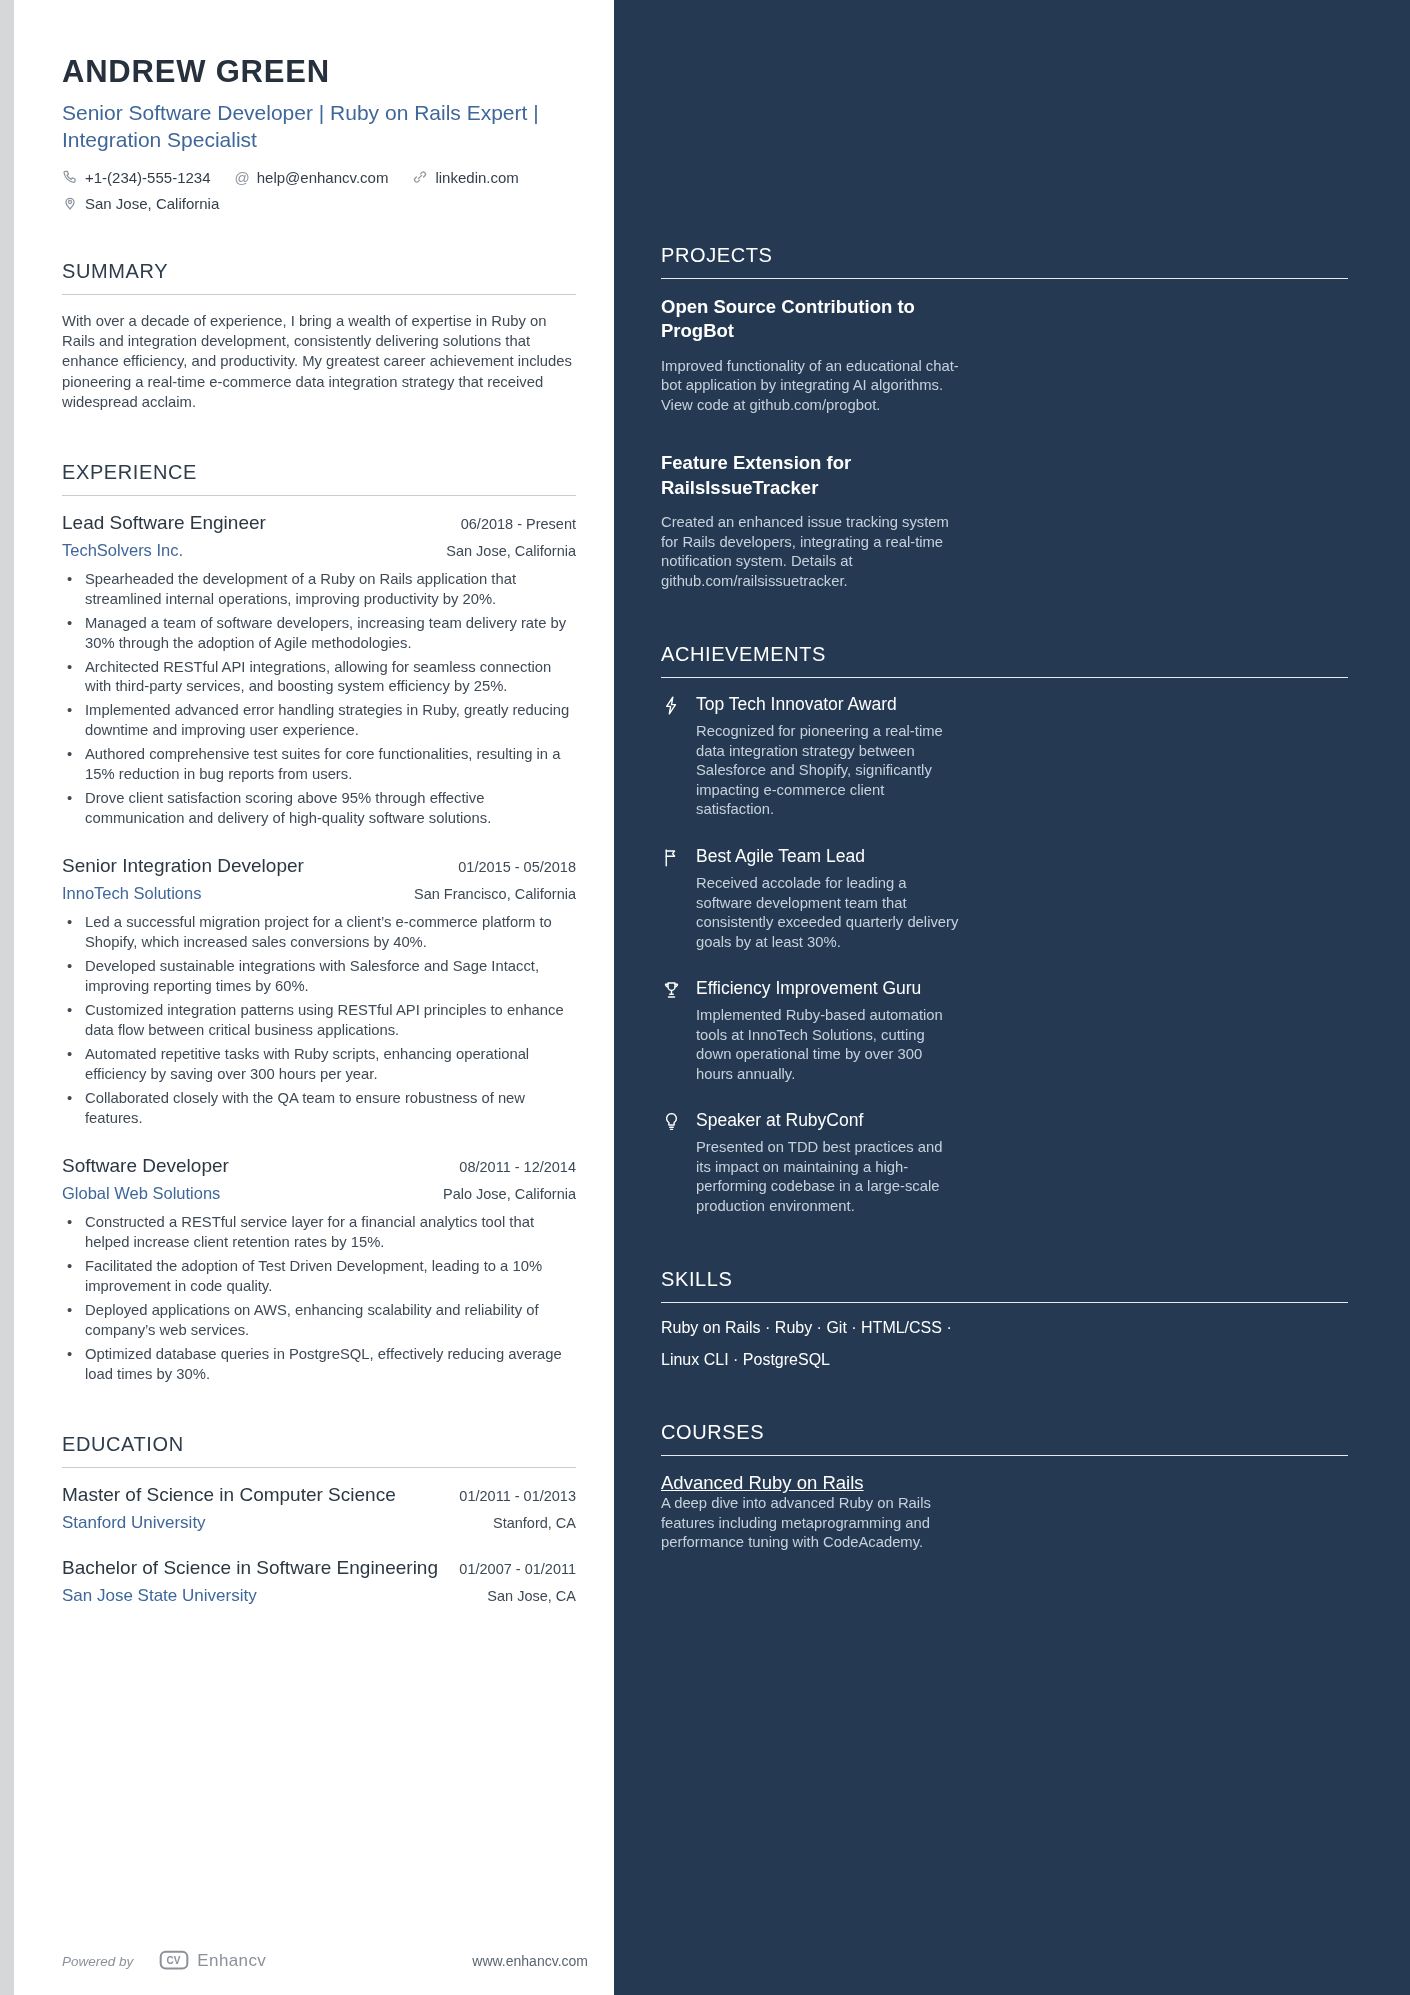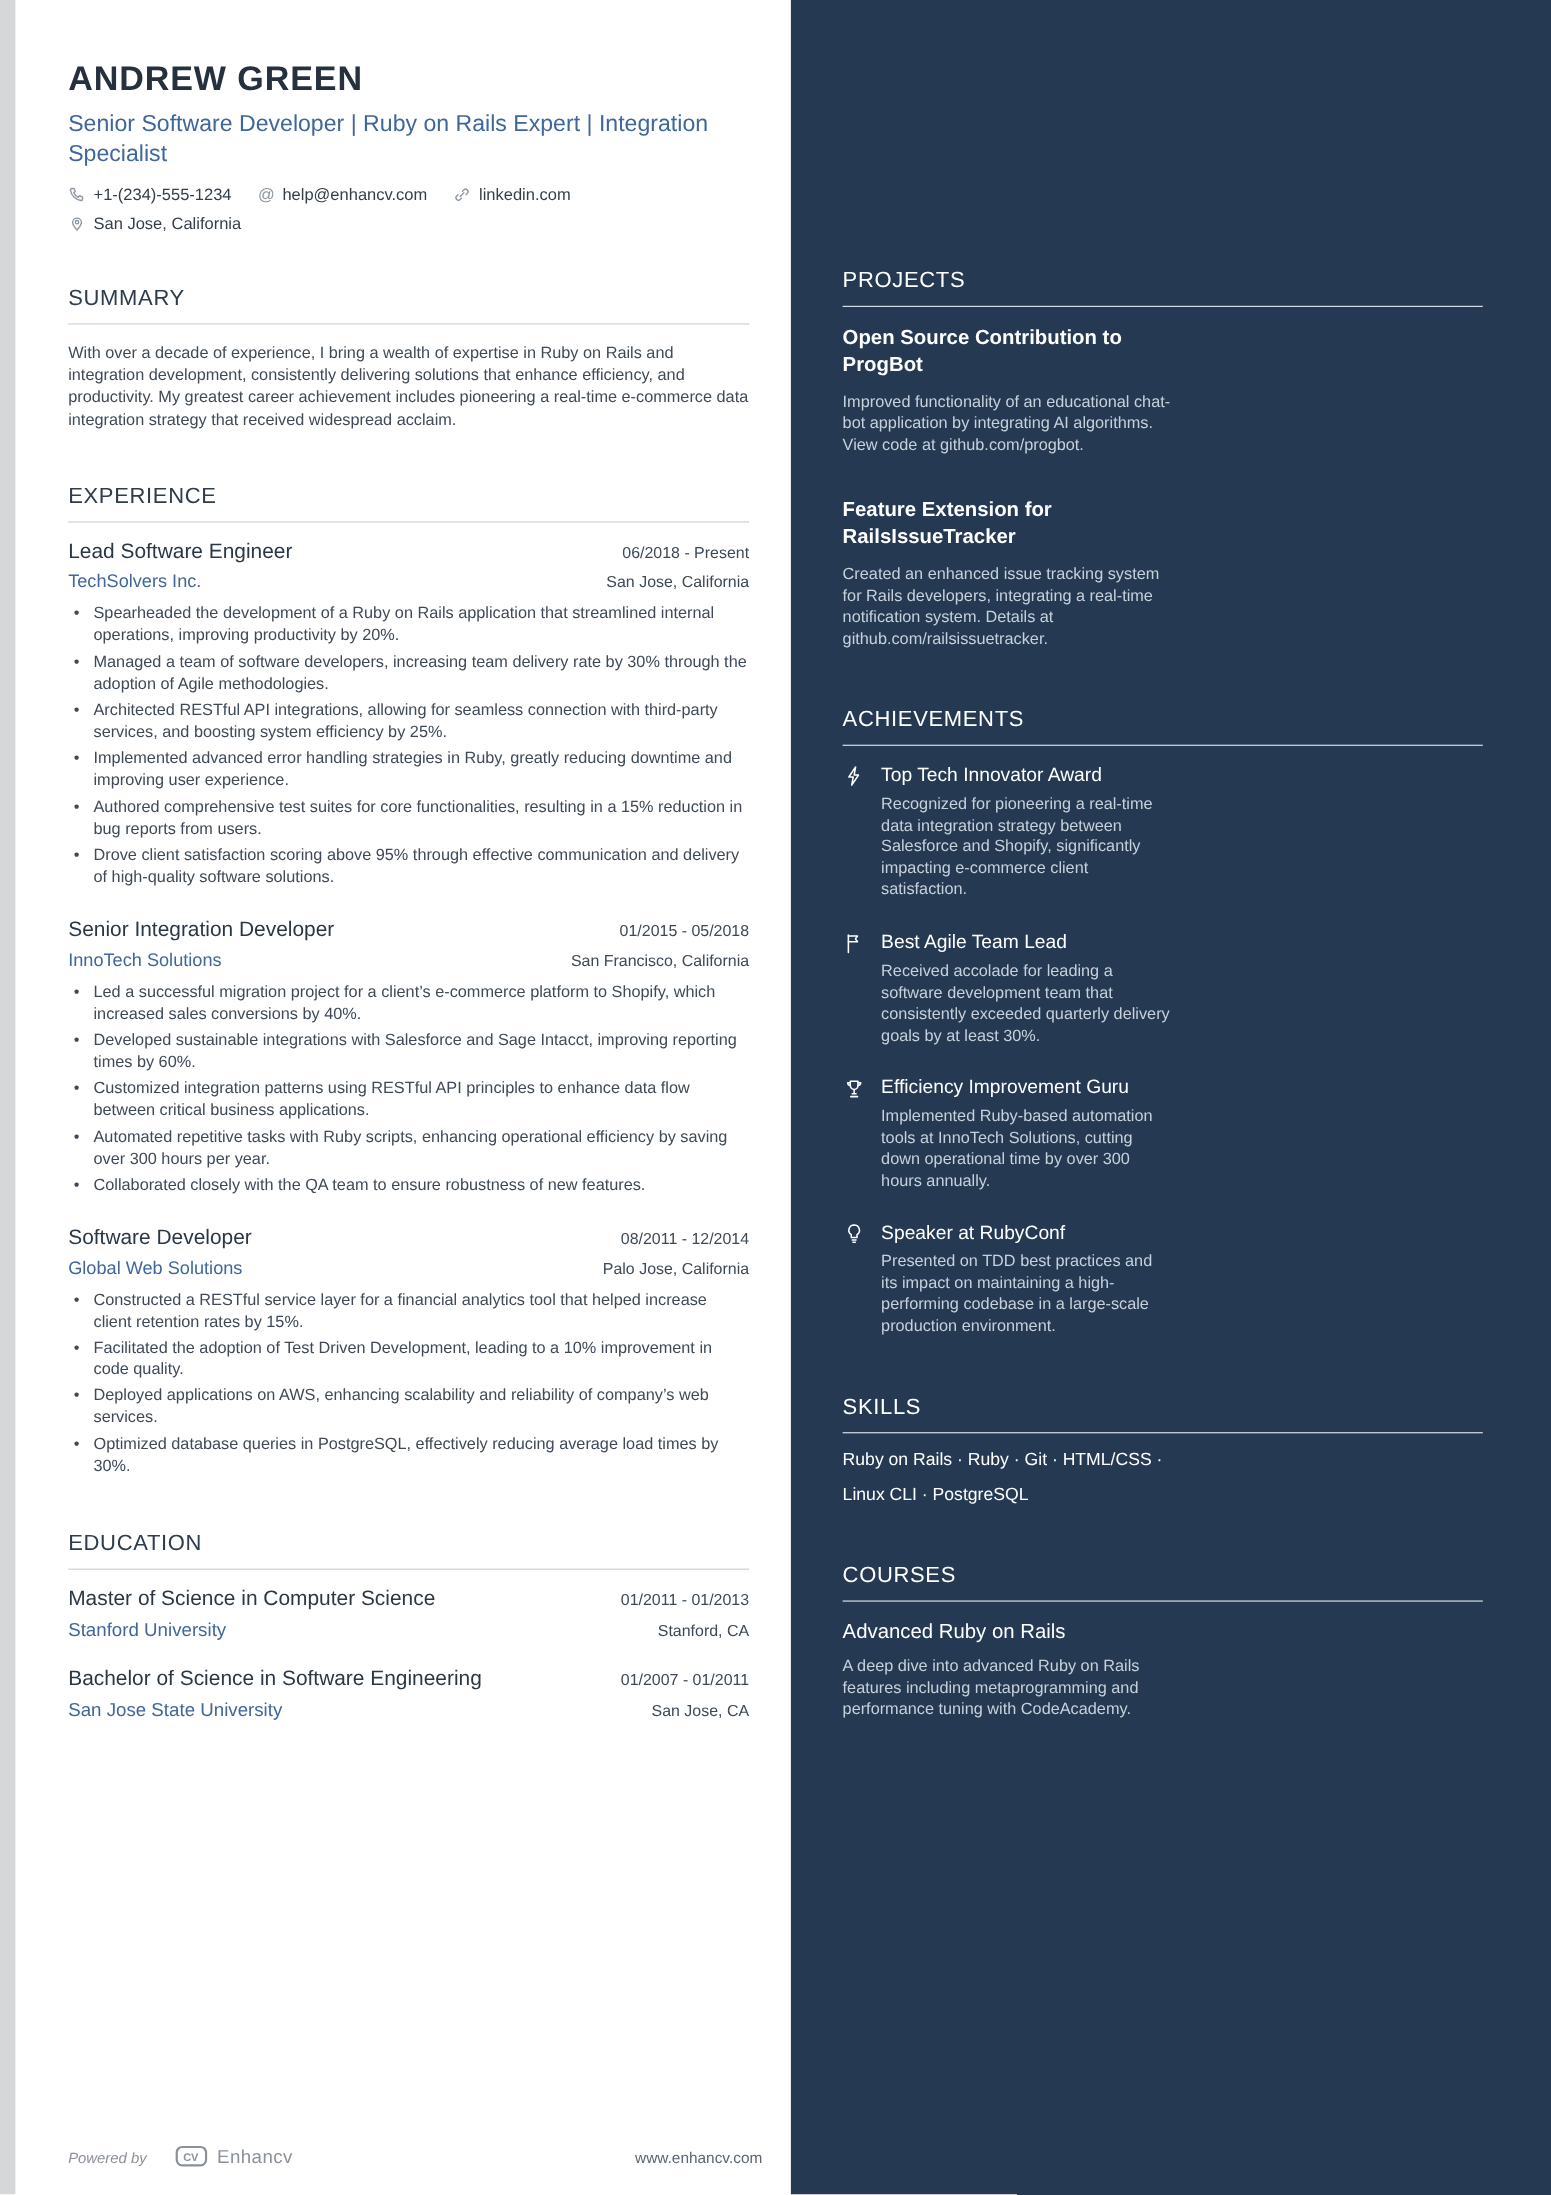--- a/index.html
+++ b/index.html
@@ -6,21 +6,21 @@
   html, body { background: #ffffff; }
   body {
     width: 1410px; height: 1995px; overflow: hidden;
     display: flex;
     font-family: "Liberation Sans", sans-serif;
     color: #3f4a56;
   }
   .page-edge { width: 14px; flex: none; background: #d6d7d9; }
 
   
-  .main { width: 705px; flex: none; padding: 40px 38px 0 48px; position: relative; }
+  .main { width: 600px; flex: none; padding: 40px 38px 0 48px; position: relative; }
 
   .candidate-name {
     font-size: 31px; font-weight: 700; letter-spacing: .8px;
     color: #27313d; margin-top: 14px;
   }
   .headline {
     font-size: 21px; font-weight: 400; line-height: 1.3;
     color: var(--accent, #3f679a); margin-top: 9px; max-width: 600px;
   }
   .contact-row {
@@ -87,21 +87,21 @@
   .sb-text { font-size: 14.8px; line-height: 1.32; color: #c7d1dc; max-width: 305px; }
 
   .ach { display: flex; gap: 13px; margin-bottom: 26px; }
   .ach-icon { flex: none; width: 22px; color: #ffffff; margin-top: 1px; }
   .ach-icon svg { width: 21px; height: 21px; display: block; }
   .ach-body h3 { font-size: 17.5px; font-weight: 400; color: #ffffff; margin-bottom: 7px; max-width: 280px; }
   .ach-body .sb-text { max-width: 265px; }
 
   .skill-line { font-size: 16px; color: #ffffff; margin-bottom: 14px; }
 
-  .course h3 { font-size: 18.5px; font-weight: 400; color: #ffffff; margin-bottom: 12px; max-width: 310px; }
+  .course h3 { font-size: 18.5px; font-weight: 400; color: #ffffff; max-width: 310px; text-decoration: underline; }
 </style>
 </head>
 <body>
 
 <div class="page-edge"></div>
 
 <main class="main">
 
   <header>
     <h1 class="candidate-name">ANDREW GREEN</h1>

